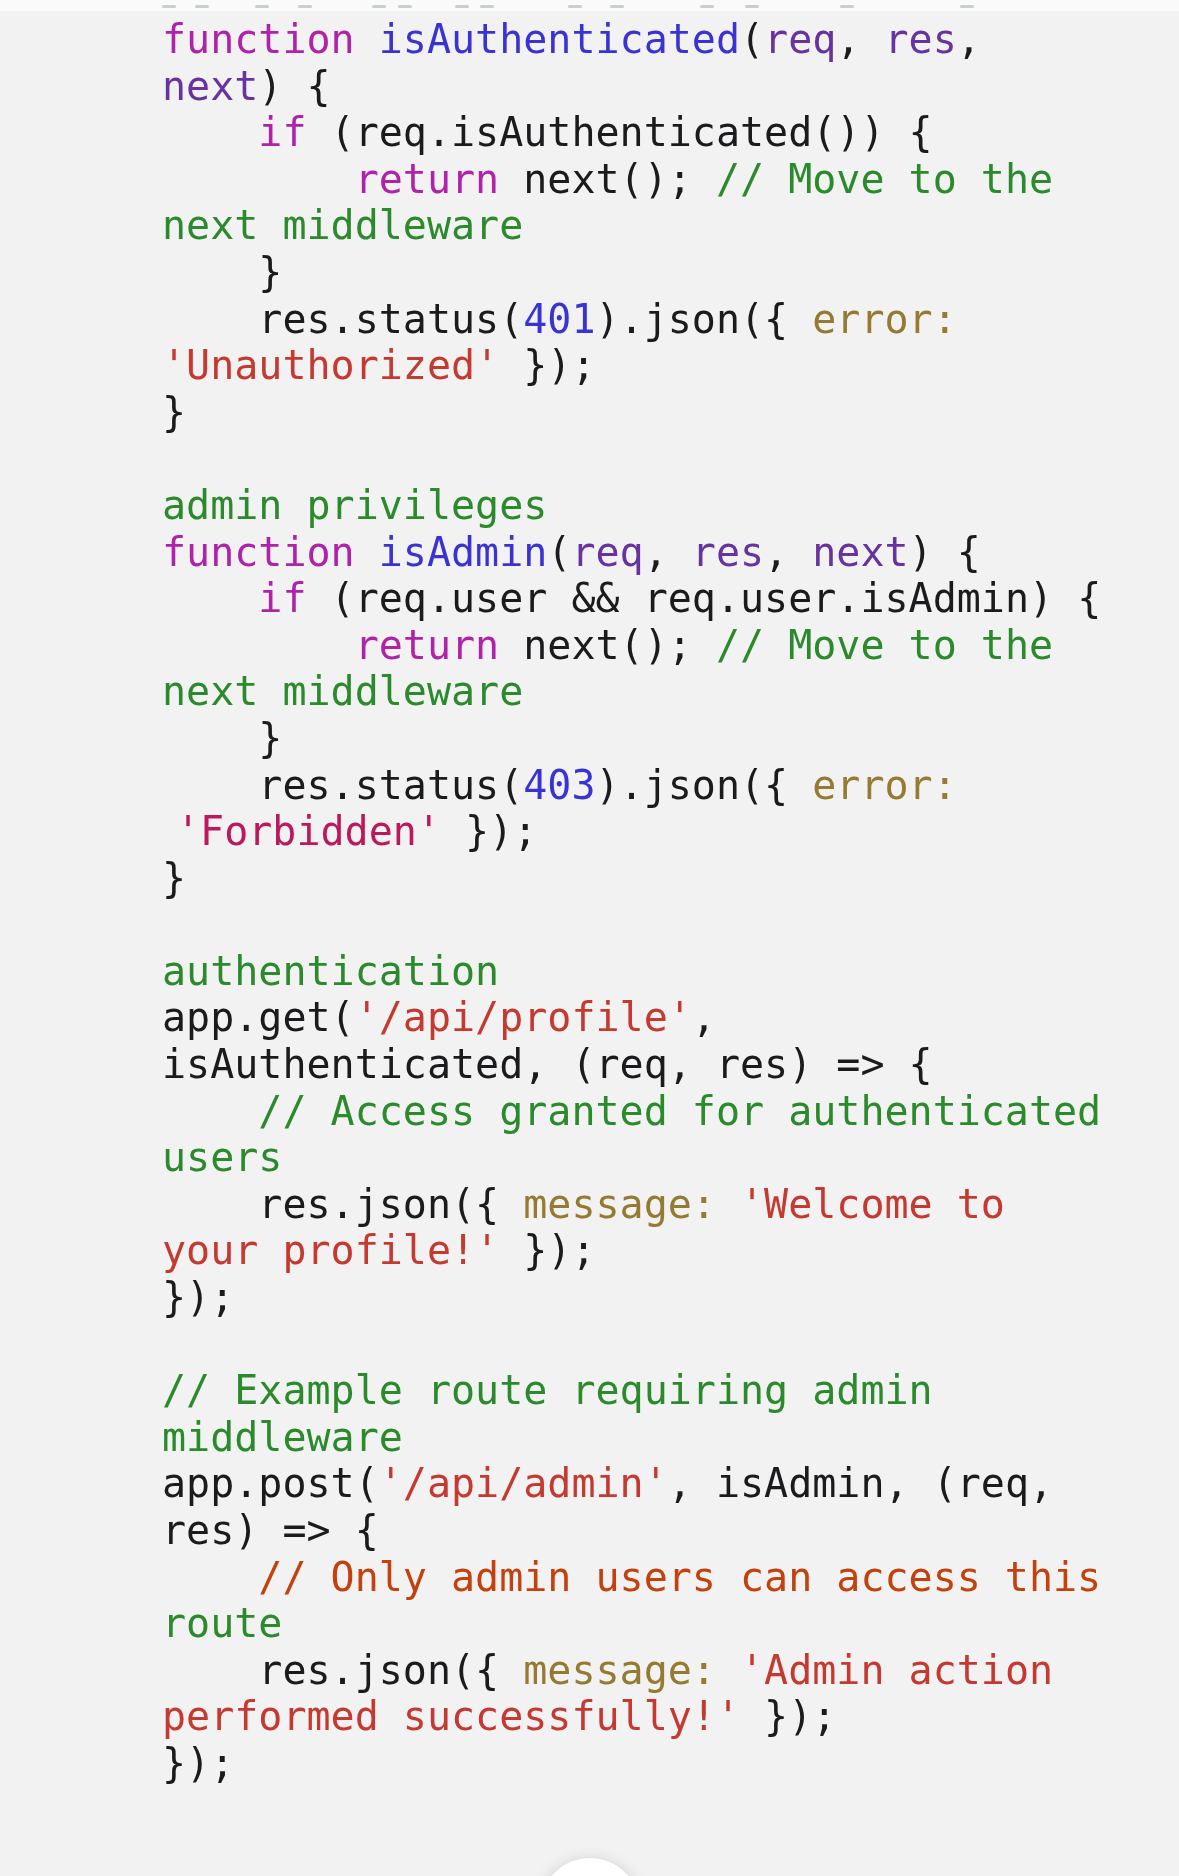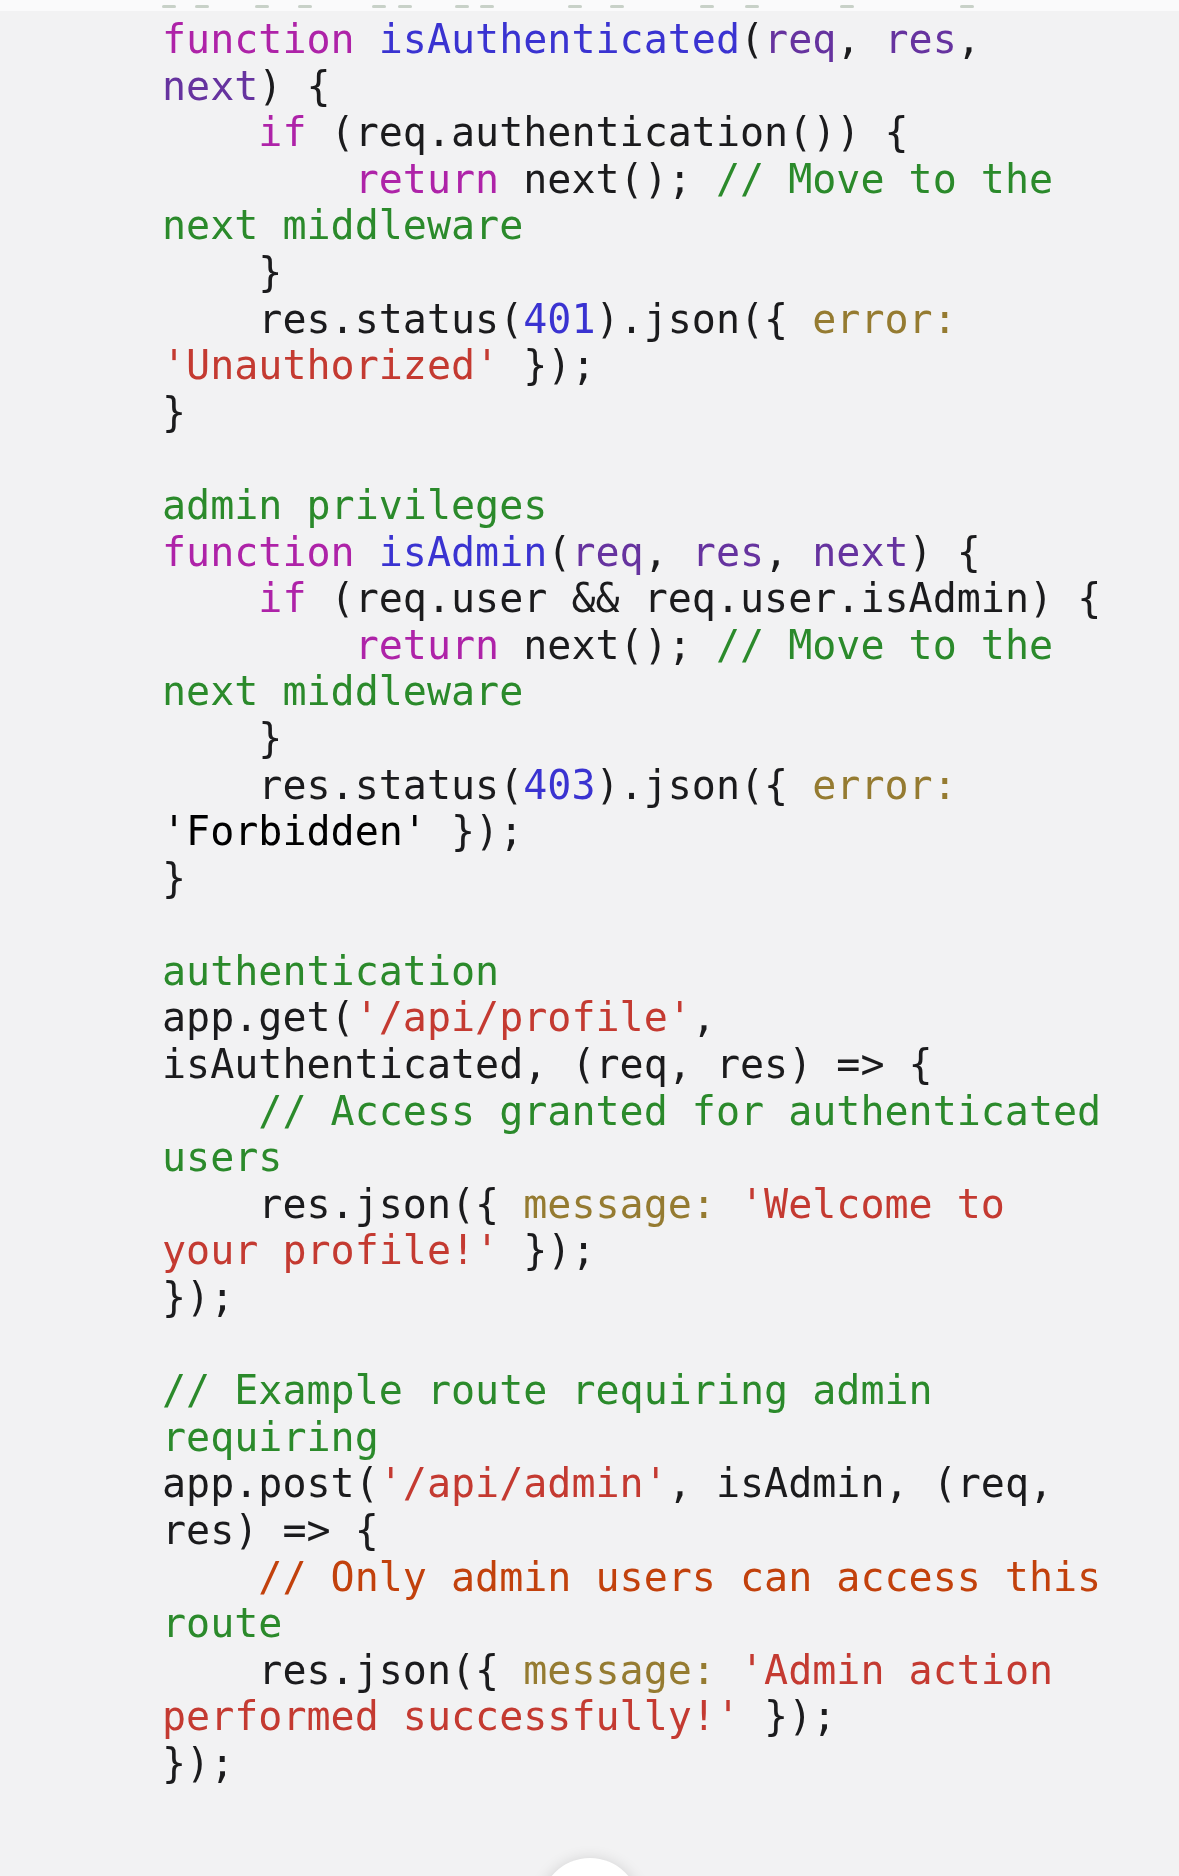--- a/index.html
+++ b/index.html
@@ -47,49 +47,49 @@
     padding: 0;
     cursor: pointer;
   }
 </style>
 </head>
 <body style="background: rgb(242, 242, 243);">
 
 <div id="code-block">
     <div class="code-line"><span style="color: rgb(174, 35, 168);">function</span><span style="color: rgb(27, 27, 29);"> </span><span style="color: rgb(58, 51, 209);">isAuthenticated</span><span style="color: rgb(27, 27, 29);">(</span><span style="color: rgb(102, 51, 159);">req</span><span style="color: rgb(27, 27, 29);">, </span><span style="color: rgb(102, 51, 159);">res</span><span style="color: rgb(27, 27, 29);">,</span></div>
     <div class="code-line"><span style="color: rgb(102, 51, 159);">next</span><span style="color: rgb(27, 27, 29);">) {</span></div>
-    <div class="code-line"><span style="color: rgb(27, 27, 29);">    </span><span style="color: rgb(174, 35, 168);">if</span><span style="color: rgb(27, 27, 29);"> (req.authentication()) {</span></div>
+    <div class="code-line"><span style="color: rgb(27, 27, 29);">    </span><span style="color: rgb(174, 35, 168);">if</span><span style="color: rgb(27, 27, 29);"> (req.isAuthenticated()) {</span></div>
     <div class="code-line"><span style="color: rgb(27, 27, 29);">        </span><span style="color: rgb(174, 35, 168);">return</span><span style="color: rgb(27, 27, 29);"> next(); </span><span style="color: rgb(43, 138, 43);">// Move to the</span></div>
     <div class="code-line"><span style="color: rgb(43, 138, 43);">next middleware</span></div>
     <div class="code-line"><span style="color: rgb(27, 27, 29);">    }</span></div>
     <div class="code-line"><span style="color: rgb(27, 27, 29);">    res.status(</span><span style="color: rgb(58, 51, 209);">401</span><span style="color: rgb(27, 27, 29);">).json({ </span><span style="color: rgb(149, 123, 49);">error:</span></div>
     <div class="code-line"><span style="color: rgb(196, 58, 49);">'Unauthorized'</span><span style="color: rgb(27, 27, 29);"> });</span></div>
     <div class="code-line"><span style="color: rgb(27, 27, 29);">}</span></div>
     <div class="code-line"> </div>
     <div class="code-line"><span style="color: rgb(43, 138, 43);">admin privileges</span></div>
     <div class="code-line"><span style="color: rgb(174, 35, 168);">function</span><span style="color: rgb(27, 27, 29);"> </span><span style="color: rgb(58, 51, 209);">isAdmin</span><span style="color: rgb(27, 27, 29);">(</span><span style="color: rgb(102, 51, 159);">req</span><span style="color: rgb(27, 27, 29);">, </span><span style="color: rgb(102, 51, 159);">res</span><span style="color: rgb(27, 27, 29);">, </span><span style="color: rgb(102, 51, 159);">next</span><span style="color: rgb(27, 27, 29);">) {</span></div>
     <div class="code-line"><span style="color: rgb(27, 27, 29);">    </span><span style="color: rgb(174, 35, 168);">if</span><span style="color: rgb(27, 27, 29);"> (req.user &amp;&amp; req.user.isAdmin) {</span></div>
     <div class="code-line"><span style="color: rgb(27, 27, 29);">        </span><span style="color: rgb(174, 35, 168);">return</span><span style="color: rgb(27, 27, 29);"> next(); </span><span style="color: rgb(43, 138, 43);">// Move to the</span></div>
     <div class="code-line"><span style="color: rgb(43, 138, 43);">next middleware</span></div>
     <div class="code-line"><span style="color: rgb(27, 27, 29);">    }</span></div>
     <div class="code-line"><span style="color: rgb(27, 27, 29);">    res.status(</span><span style="color: rgb(58, 51, 209);">403</span><span style="color: rgb(27, 27, 29);">).json({ </span><span style="color: rgb(149, 123, 49);">error:</span></div>
-    <div class="code-line"><span style="color: #000000;">'Forbidden'</span><span style="color: rgb(27, 27, 29);"> });</span></div>
+    <div class="code-line"><span style="color: #be185d; margin-left: 14px;">'Forbidden'</span><span style="color: rgb(27, 27, 29);"> });</span></div>
     <div class="code-line"><span style="color: rgb(27, 27, 29);">}</span></div>
     <div class="code-line"> </div>
     <div class="code-line"><span style="color: rgb(43, 138, 43);">authentication</span></div>
     <div class="code-line"><span style="color: rgb(27, 27, 29);">app.get(</span><span style="color: rgb(196, 58, 49);">'/api/profile'</span><span style="color: rgb(27, 27, 29);">,</span></div>
     <div class="code-line"><span style="color: rgb(27, 27, 29);">isAuthenticated, (req, res) =&gt; {</span></div>
     <div class="code-line"><span style="color: rgb(27, 27, 29);">    </span><span style="color: rgb(43, 138, 43);">// Access granted for authenticated</span></div>
     <div class="code-line"><span style="color: rgb(43, 138, 43);">users</span></div>
     <div class="code-line"><span style="color: rgb(27, 27, 29);">    res.json({ </span><span style="color: rgb(149, 123, 49);">message:</span><span style="color: rgb(27, 27, 29);"> </span><span style="color: rgb(196, 58, 49);">'Welcome to</span></div>
     <div class="code-line"><span style="color: rgb(196, 58, 49);">your profile!'</span><span style="color: rgb(27, 27, 29);"> });</span></div>
     <div class="code-line"><span style="color: rgb(27, 27, 29);">});</span></div>
     <div class="code-line"> </div>
     <div class="code-line"><span style="color: rgb(43, 138, 43);">// Example route requiring admin</span></div>
-    <div class="code-line"><span style="color: rgb(43, 138, 43);">requiring</span></div>
+    <div class="code-line"><span style="color: rgb(43, 138, 43);">middleware</span></div>
     <div class="code-line"><span style="color: rgb(27, 27, 29);">app.post(</span><span style="color: rgb(196, 58, 49);">'/api/admin'</span><span style="color: rgb(27, 27, 29); text-align: right;">, isAdmin, (req,</span></div>
     <div class="code-line"><span style="color: rgb(27, 27, 29);">res) =&gt; {</span></div>
     <div class="code-line"><span style="color: rgb(27, 27, 29);">    </span><span style="color: #c2410c;">// Only admin users can access this</span></div>
     <div class="code-line"><span style="color: rgb(43, 138, 43);">route</span></div>
     <div class="code-line"><span style="color: rgb(27, 27, 29);">    res.json({ </span><span style="color: rgb(149, 123, 49);">message:</span><span style="color: rgb(27, 27, 29);"> </span><span style="color: rgb(196, 58, 49);">'Admin action</span></div>
     <div class="code-line"><span style="color: rgb(196, 58, 49);">performed successfully!'</span><span style="color: rgb(27, 27, 29);"> });</span></div>
     <div class="code-line"><span style="color: rgb(27, 27, 29);">});</span></div>
   </div>
 
 <div id="top-strip" style="background: rgb(250, 250, 251);">

